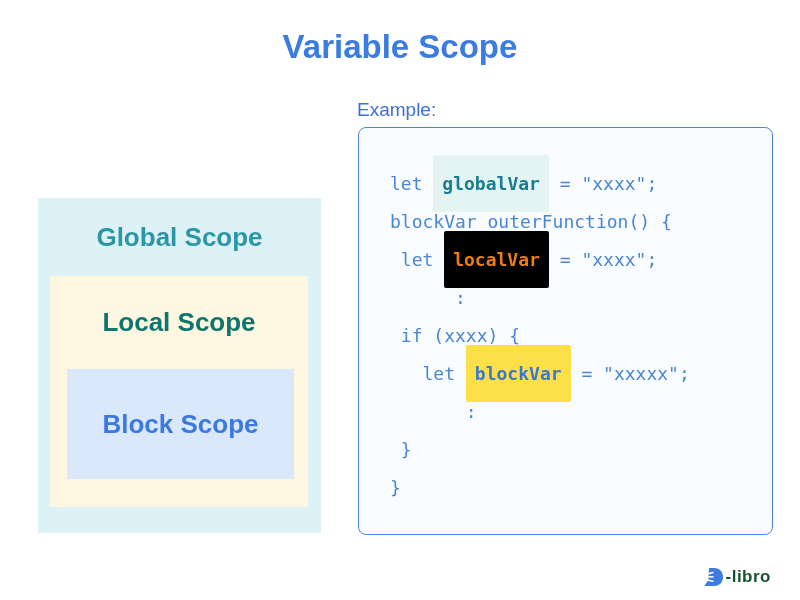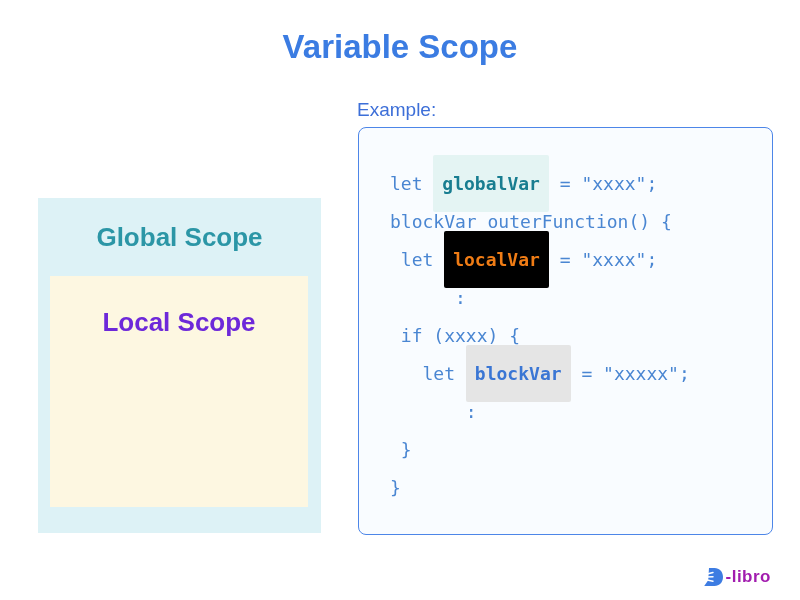--- a/index.html
+++ b/index.html
@@ -41,21 +41,21 @@
   }
   .scope-middle {
     position: absolute;
     left: 12px; top: 78px;
     width: 258px; height: 231px;
     background: #fdf7e1;
   }
   .label-local {
     position: absolute; top: 0; left: 0; width: 100%;
     height: 80px; line-height: 93px;
-    color: #6d28d9;
+    color: #0f766e;
   }
   .scope-inner {
     position: absolute;
     left: 17px; top: 93px;
     width: 227px; height: 110px;
     background: #d9e8fb;
   }
   .label-block {
     position: absolute; top: 0; left: 0; width: 100%;
     height: 110px; line-height: 110px;
@@ -88,46 +88,49 @@
     line-height: 38px;
     white-space: pre;
   }
   .hl {
     font-weight: bold;
     padding: 18px 9px;
     border-radius: 2px;
   }
   .hl-global { background: #e4f4f3; color: #187d90; }
   .hl-local  { background: #000000; color: #ef7c15; }
-  .hl-block  { background: #e5e5e5; color: #3a76d4; }
+  .hl-block  { background: #fde047; color: #3a76d4; }
 
   
   .brand-logo {
     position: absolute;
     right: 29px; bottom: 13px;
     display: flex;
     align-items: center;
     gap: 2px;
   }
   .brand-logo-text {
     font-size: 17px;
     font-weight: bold;
-    color: #a21caf;
+    color: #14532d;
     letter-spacing: 0.5px;
   }
 </style>
 </head>
 <body>
 
 <h1 class="page-title">Variable Scope</h1>
 
 <div class="scope-outer">
   <div class="scope-label label-global">Global Scope</div>
   <div class="scope-middle">
     <div class="scope-label label-local">Local Scope</div>
+    <div class="scope-inner">
+      <div class="scope-label label-block">Block Scope</div>
+    </div>
   </div>
 </div>
 
 <div class="example-label">Example:</div>
 
 <div class="code-box">
   <div class="code">
     <div class="code-line"><span>let </span><span class="hl hl-global">globalVar</span><span> = "xxxx";</span></div>
     <div class="code-line"><span>blockVar outerFunction() {</span></div>
     <div class="code-line"><span> let </span><span class="hl hl-local">localVar</span><span> = "xxxx";</span></div>

